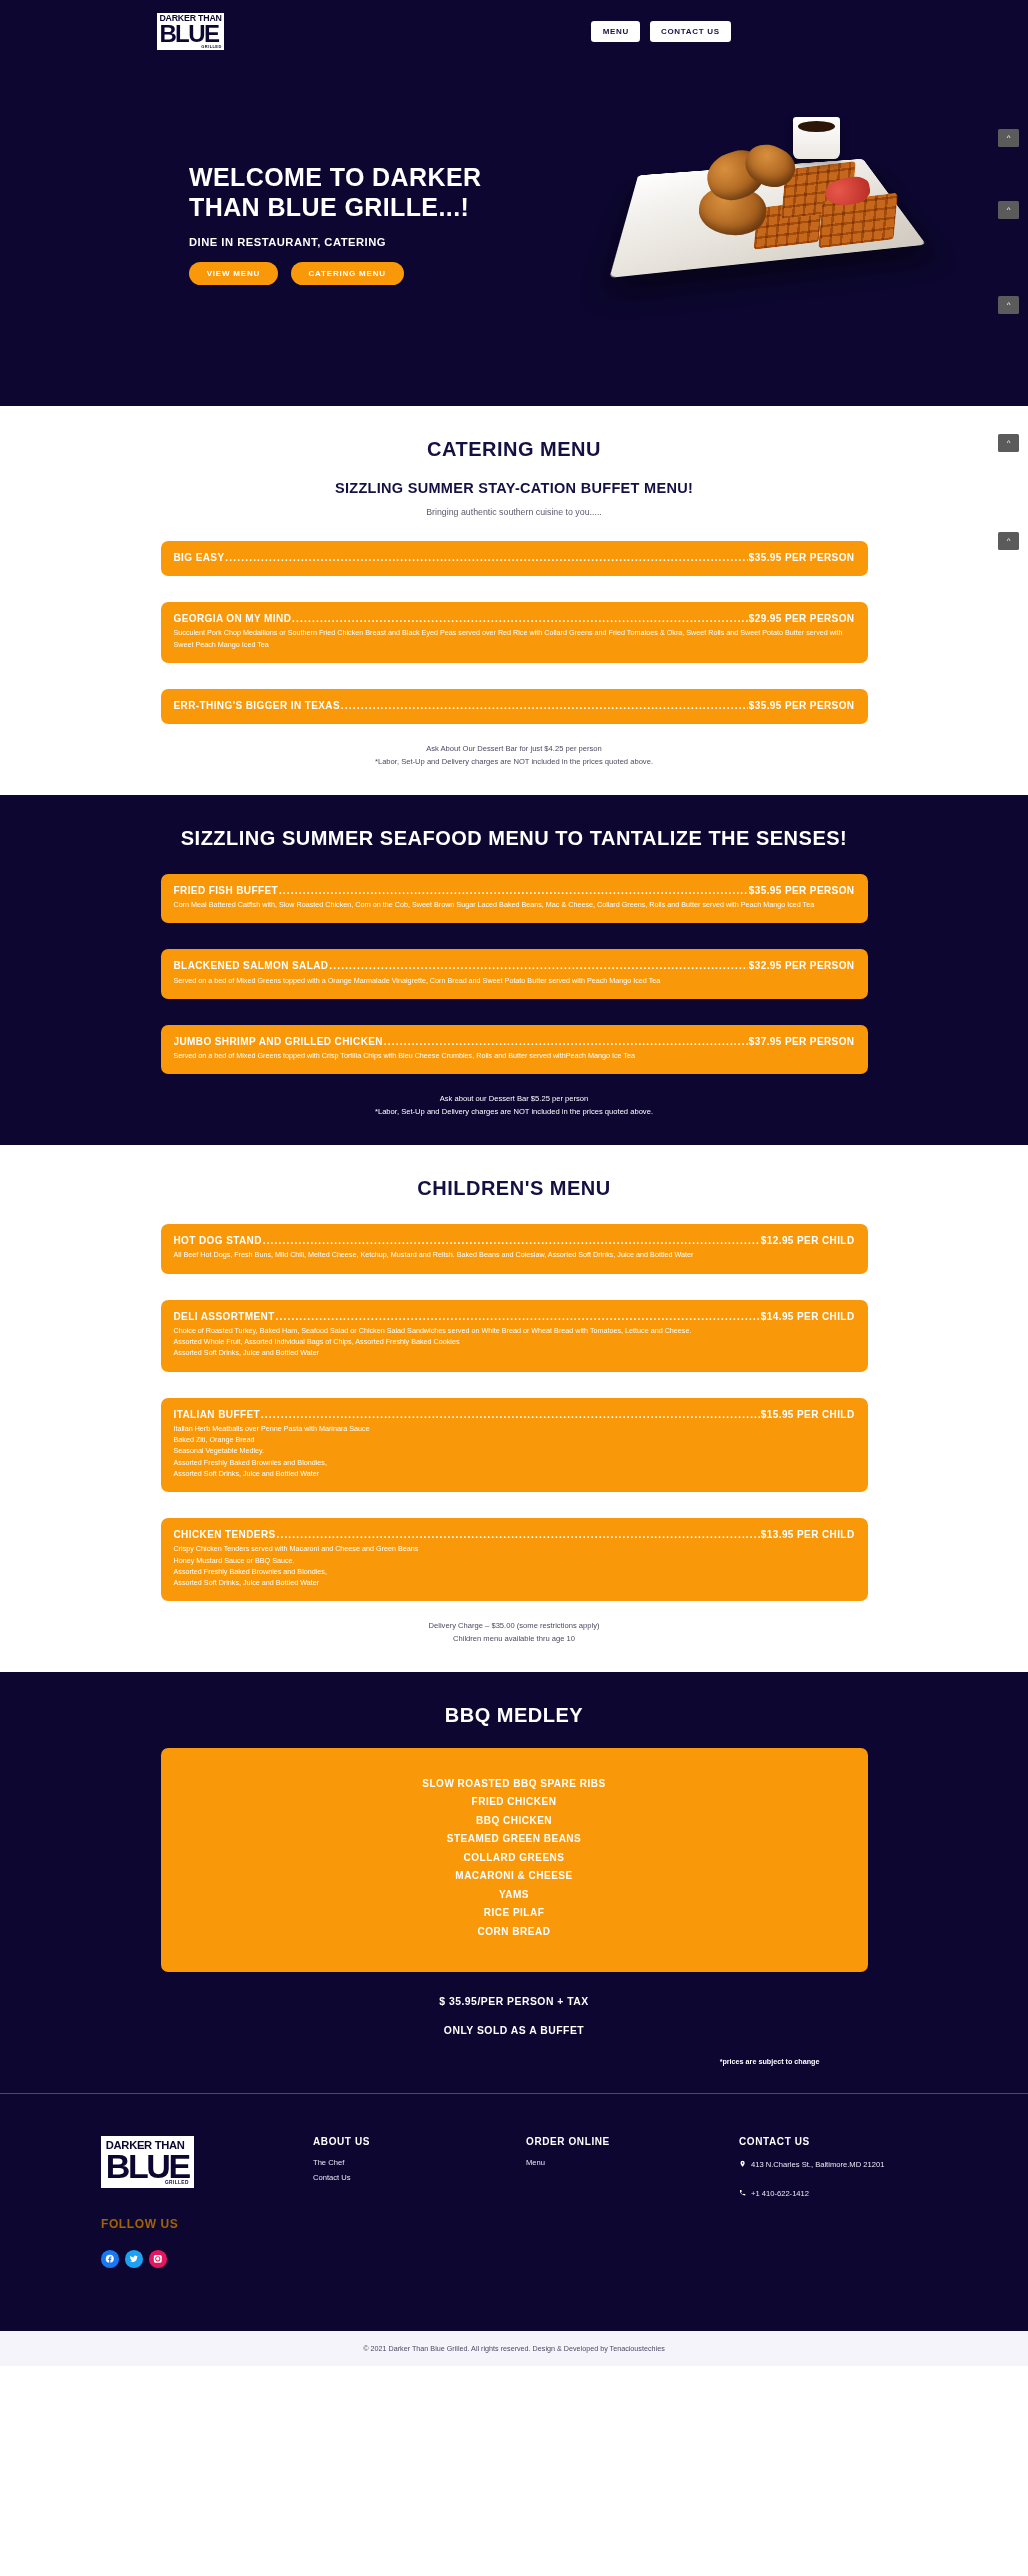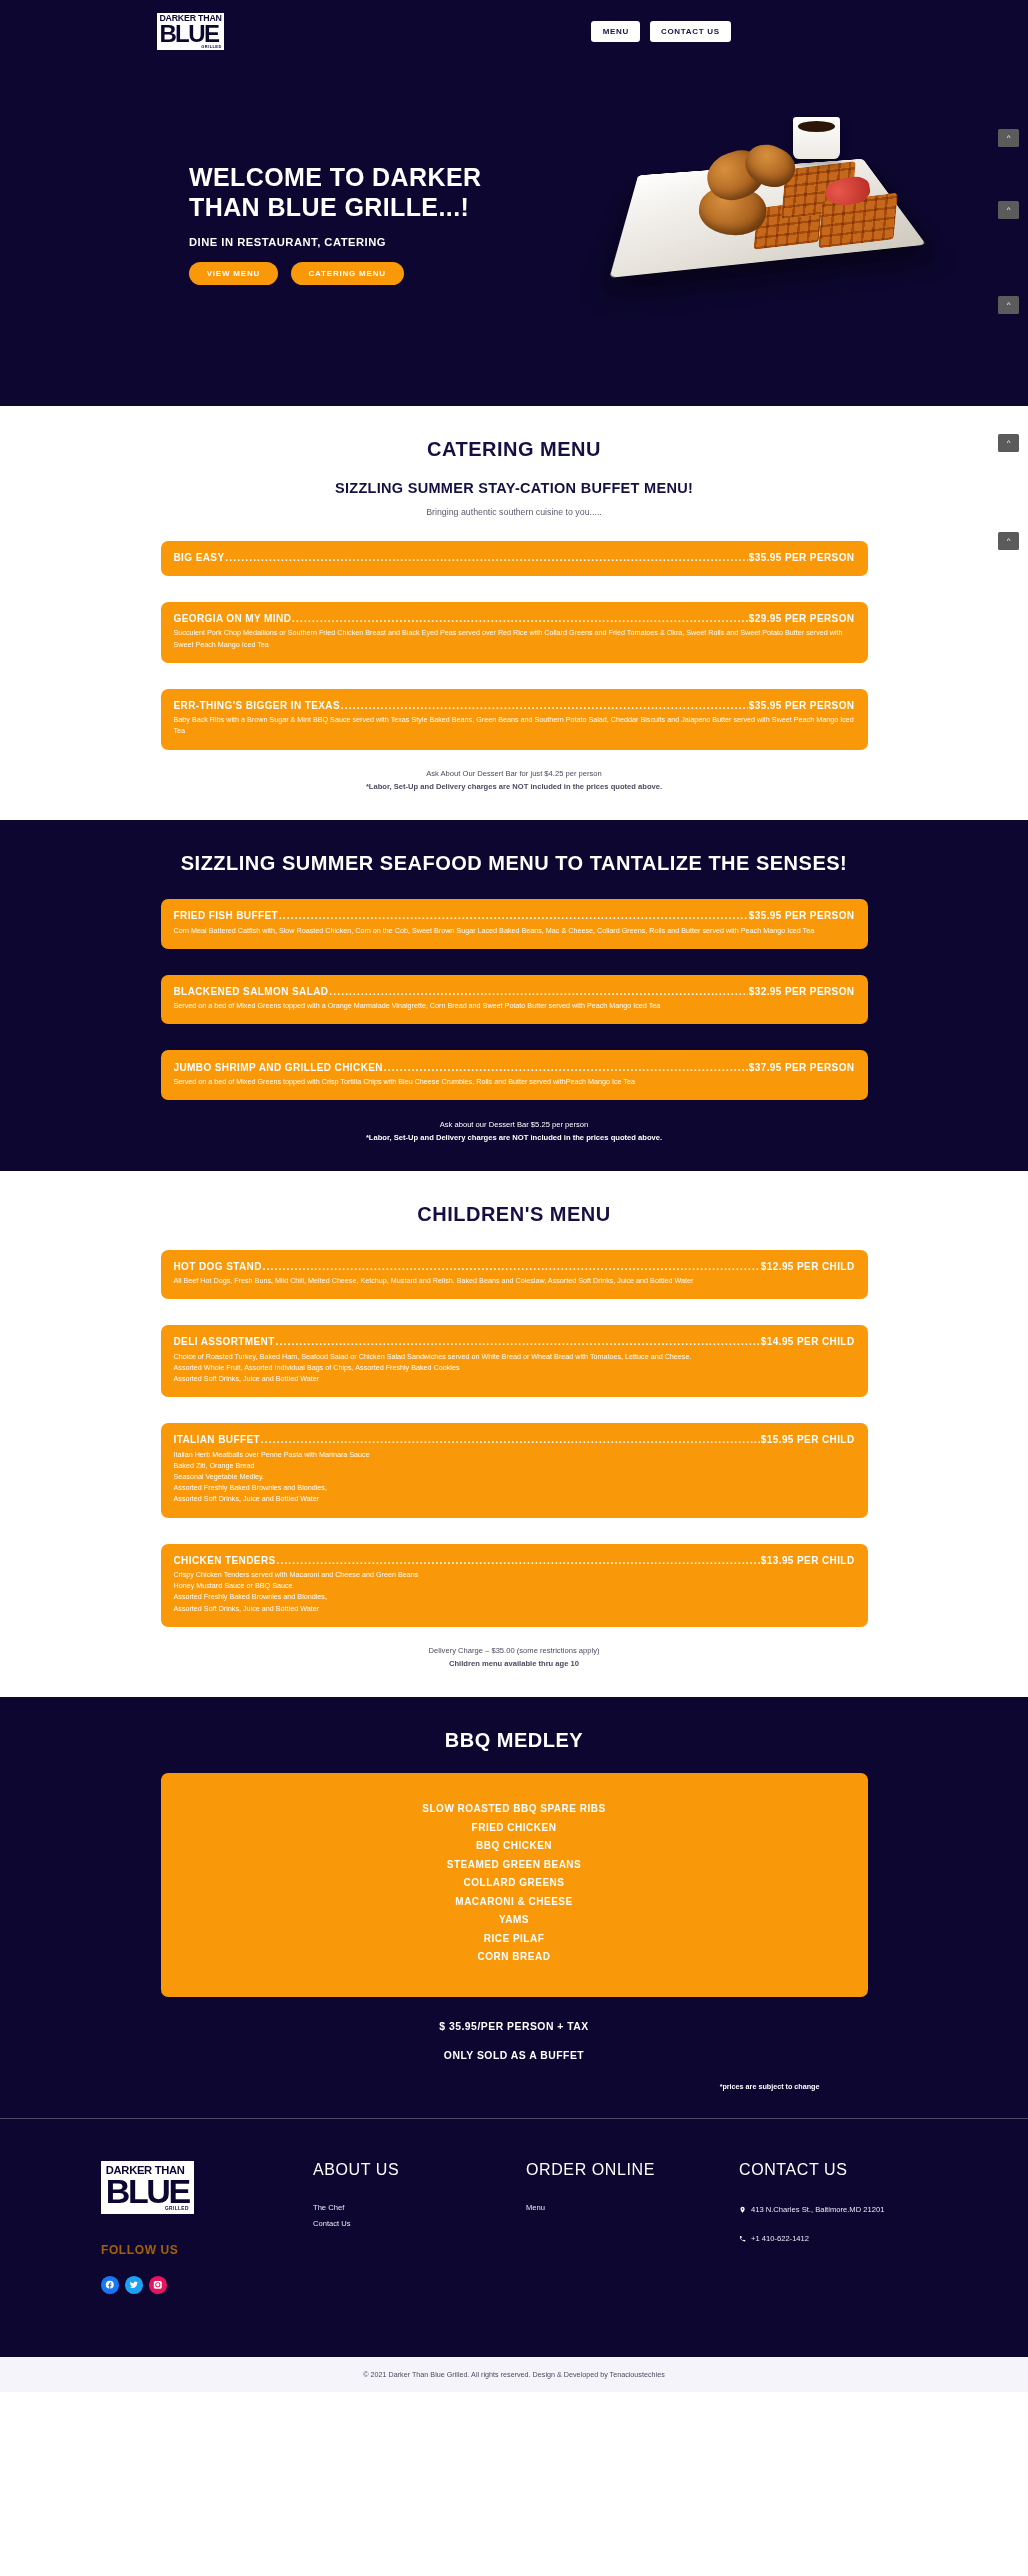--- a/index.html
+++ b/index.html
@@ -250,21 +250,21 @@
   }
   .card-desc p { margin: 0; }
   .note {
     text-align: center;
     font-size: 7.6px;
     color: #4b4b60;
     margin-top: 17.7px;
     line-height: 13px;
   }
   .sec.dark .note { color: #ffffff; }
-  .note .line2 { display: block; font-weight: bold; }
+  .note .line2 { display: block; }
 
   
   .bbq-card {
     background: #f9990a;
     border-radius: 7.2px;
     margin-top: 21px;
     padding: 27px 8px 30.5px;
     text-align: center;
   }
   .bbq-item {
@@ -306,26 +306,26 @@
     width: 884px;
     margin: 0 auto;
     display: flex;
     align-items: flex-start;
   }
   .fcol-brand { width: 241px; padding-left: 29px; }
   .fcol { width: 213px; }
   .fcol.contact { width: 217px; }
   .f-head {
     font-family: "Liberation Sans", sans-serif;
-    font-weight: 400;
-    font-size: 16px;
+    font-weight: 700;
+    font-size: 10px;
     color: #fff;
     letter-spacing: 0.6px;
     text-transform: uppercase;
-    margin-bottom: 24px;
+    margin-bottom: 11px;
   }
   .f-link {
     display: block;
     font-size: 7.6px;
     color: #e9e9f2;
     margin-bottom: 6.4px;
     text-decoration: none;
     cursor: pointer;
   }
   .follow-head {
@@ -454,23 +454,20 @@
           <div class="card-desc">
             <p>Succulent Pork Chop Medallions or Southern Fried Chicken Breast and Black Eyed Peas served over Red Rice with Collard Greens and Fried Tomatoes &amp; Okra, Sweet Rolls and Sweet Potato Butter served with Sweet Peach Mango Iced Tea</p>
           </div>
         </div>
 
         <div class="card">
           <div class="card-head">
             <span class="card-name">ERR-THING'S BIGGER IN TEXAS</span>
             <span class="dots">..........................................................................................................................................................</span>
             <span class="card-price">$35.95 PER PERSON</span>
-          </div>
-          <div class="card-desc">
-            <p>Baby Back Ribs with a Brown Sugar &amp; Mint BBQ Sauce served with Texas Style Baked Beans, Green Beans and Southern Potato Salad, Cheddar Biscuits and Jalapeno Butter served with Sweet Peach Mango Iced Tea</p>
           </div>
         </div>
       </div>
 
       <div class="note">
         <span>Ask About Our Dessert Bar for just $4.25 per person</span>
         <span class="line2">*Labor, Set-Up and Delivery charges are NOT included in the prices quoted above.</span>
       </div>
     </div>
   </section>

